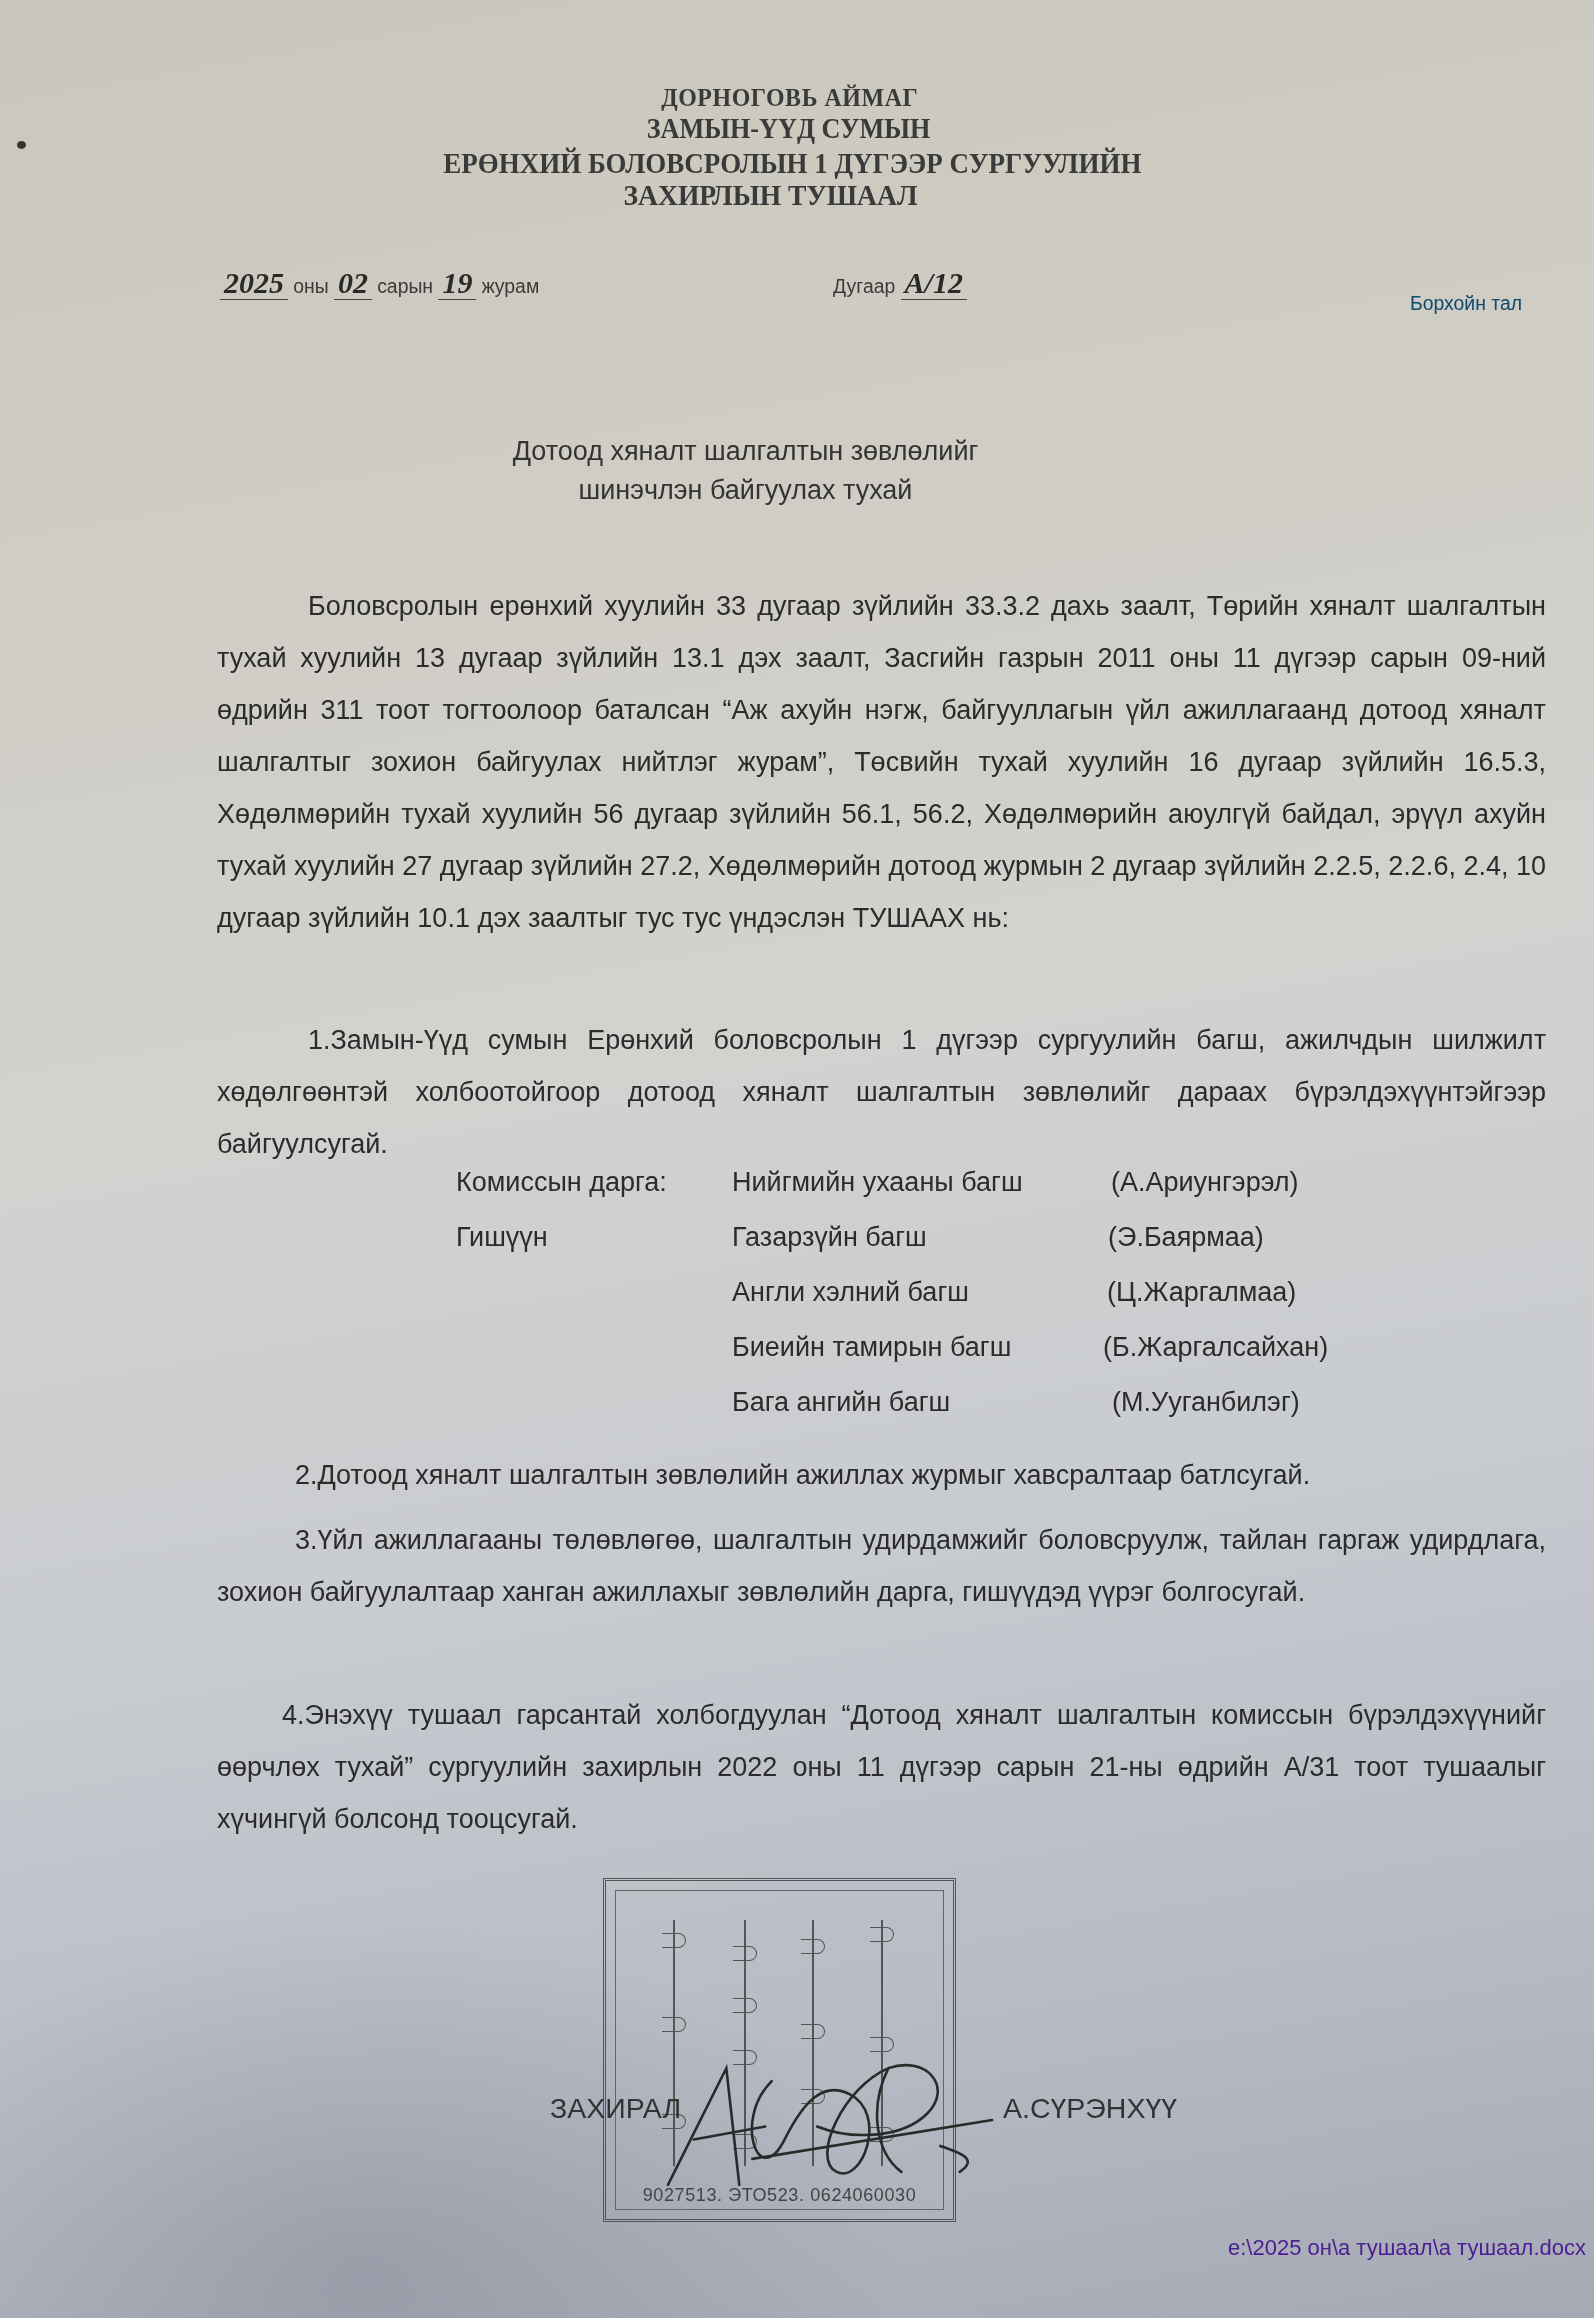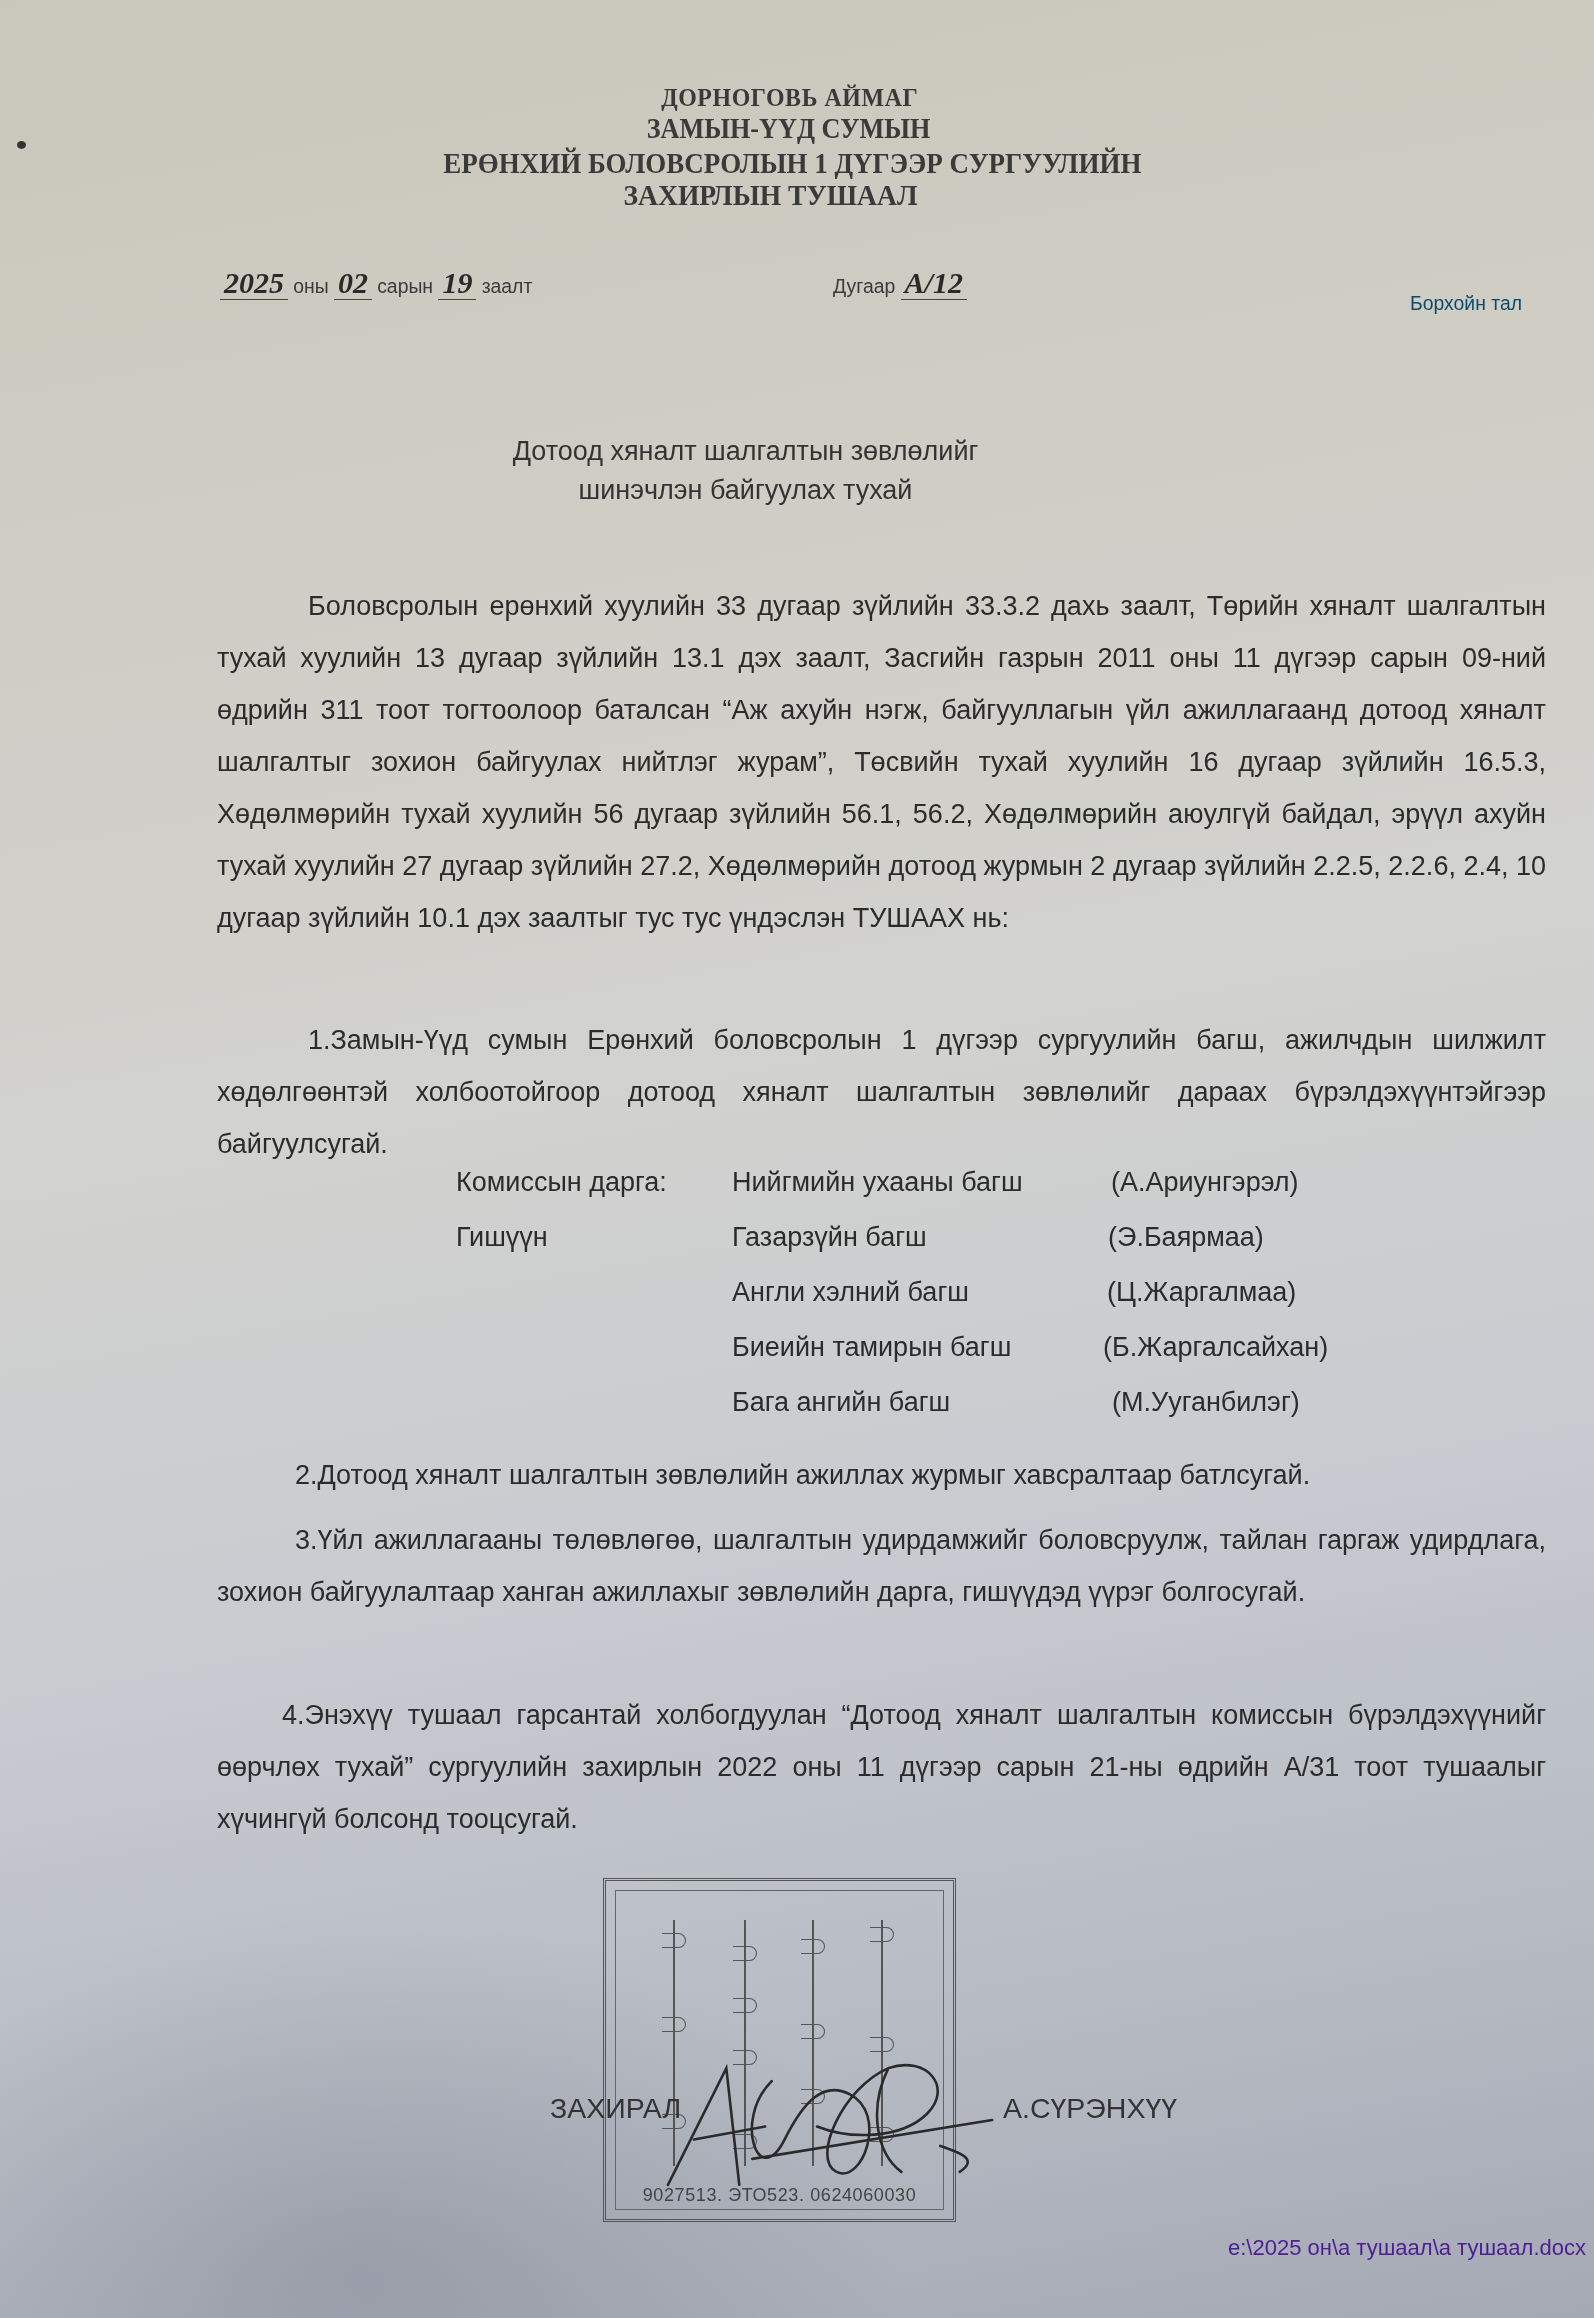--- a/index.html
+++ b/index.html
@@ -71,21 +71,21 @@
 <div class="header h2">ЗАМЫН-ҮҮД СУМЫН</div>
 <div class="header h3">ЕРӨНХИЙ БОЛОВСРОЛЫН 1 ДҮГЭЭР СУРГУУЛИЙН</div>
 <div class="header h4">ЗАХИРЛЫН ТУШААЛ</div>
 
 <div class="meta date">
   <span class="hand">2025</span>
   <span>оны</span>
   <span class="hand">02</span>
   <span>сарын</span>
   <span class="hand">19</span>
-  <span>заалт</span>
+  <span>журам</span>
 </div>
 <div class="meta num">
   <span>Дугаар</span>
   <span class="hand">А/12</span>
 </div>
 <div class="place">Борхойн тал</div>
 
 <div class="title t1">Дотоод хяналт шалгалтын зөвлөлийг</div>
 <div class="title t2">шинэчлэн байгуулах тухай</div>
 

